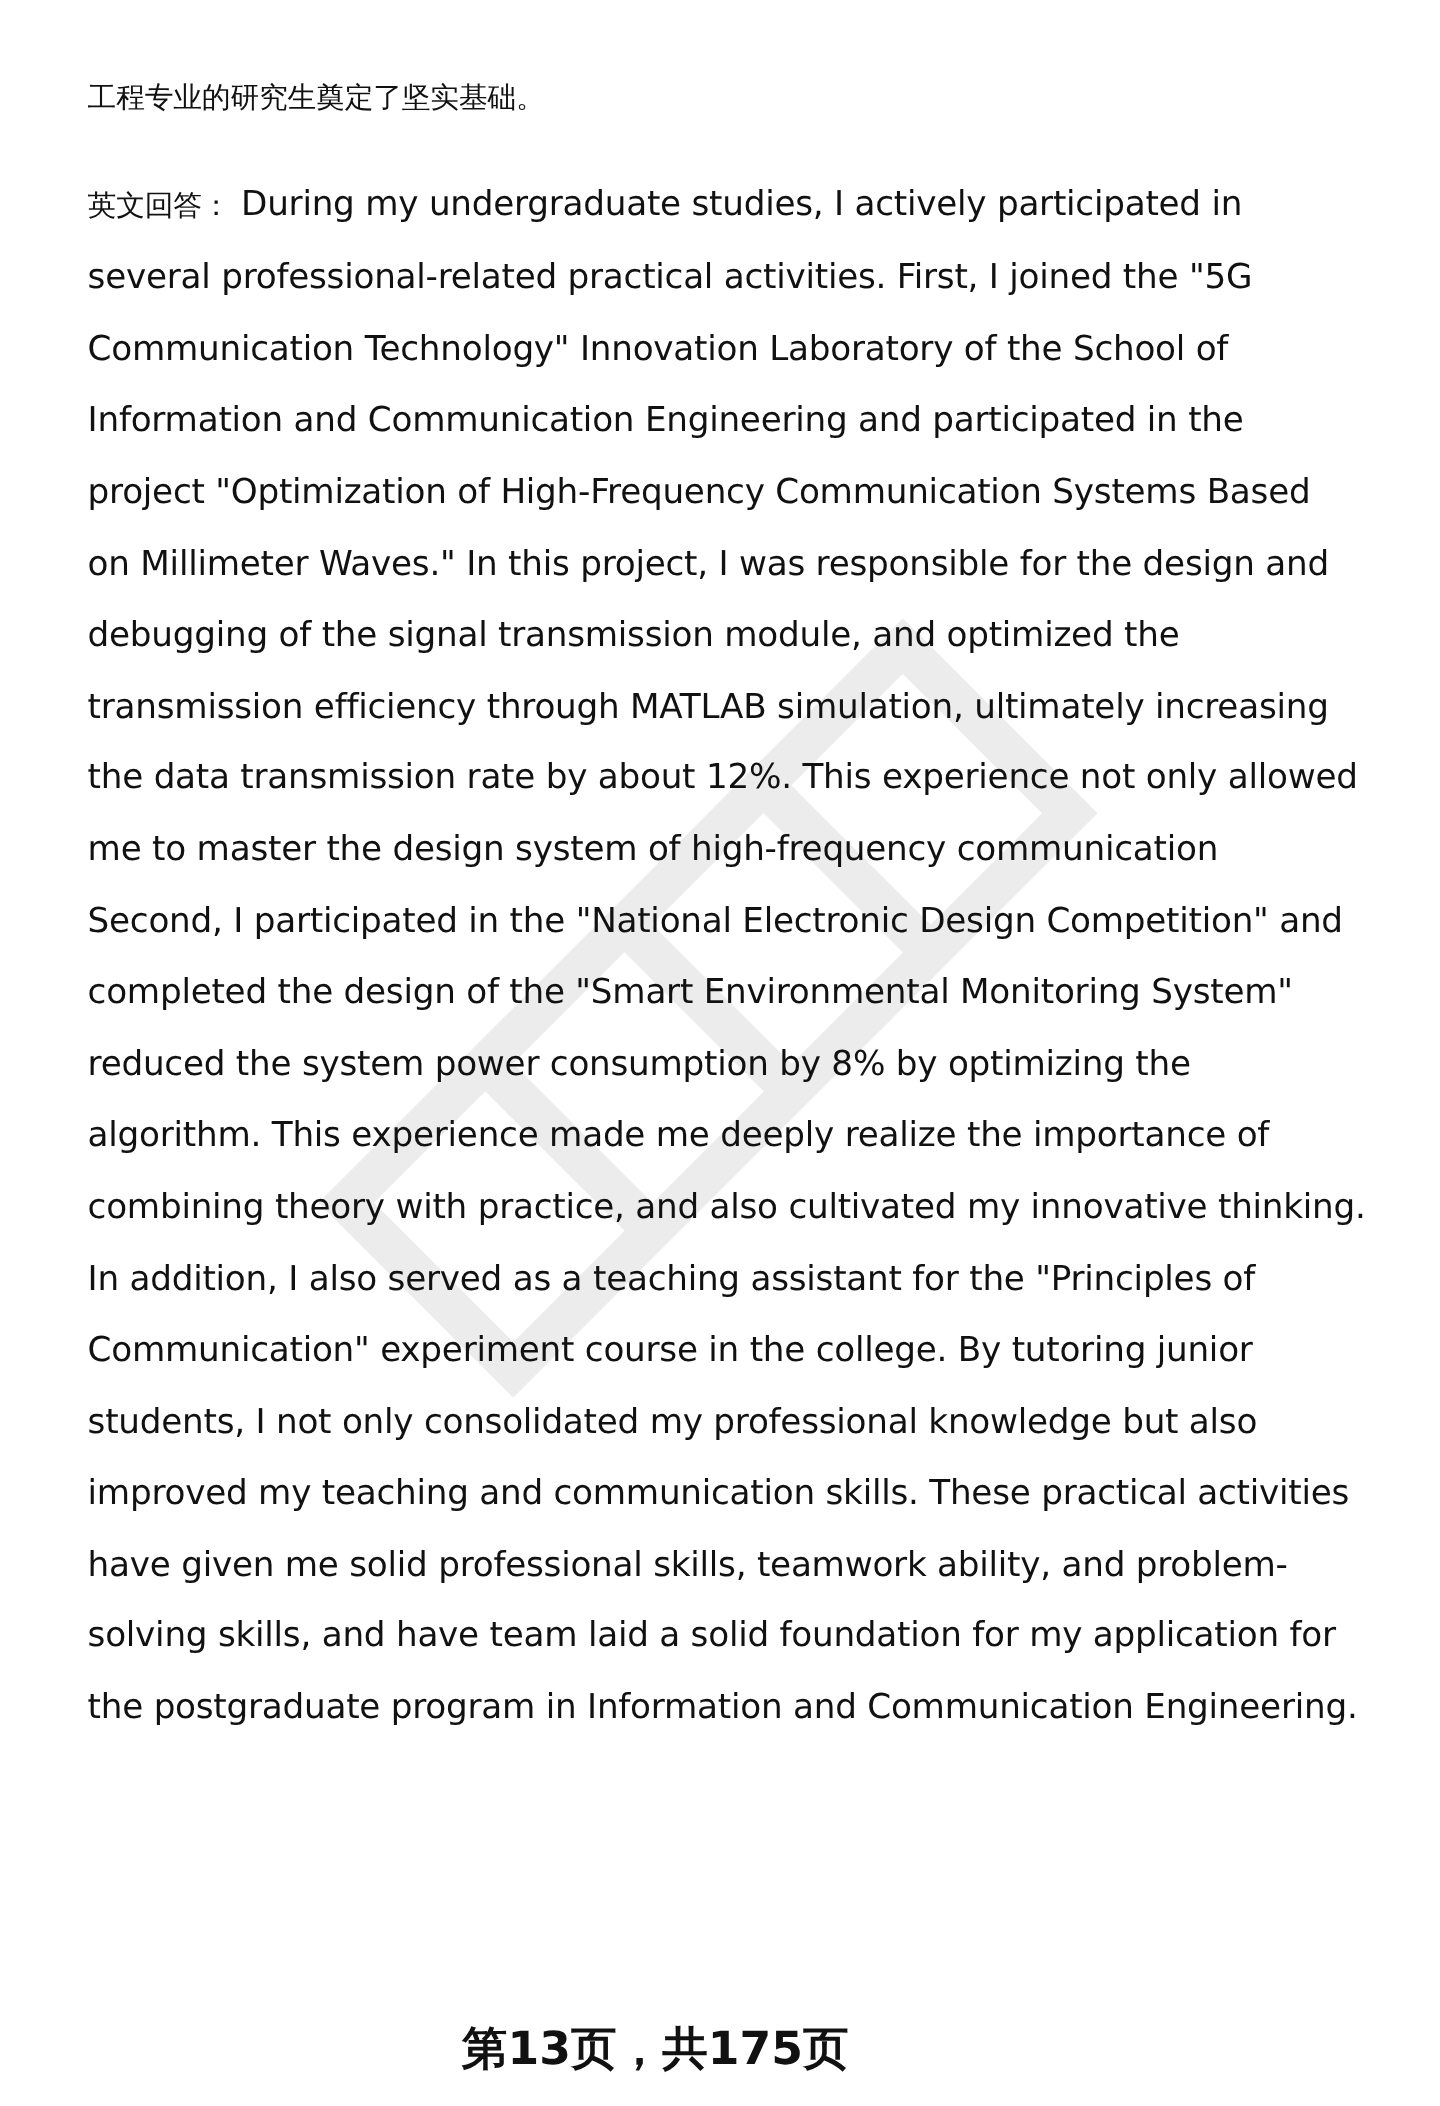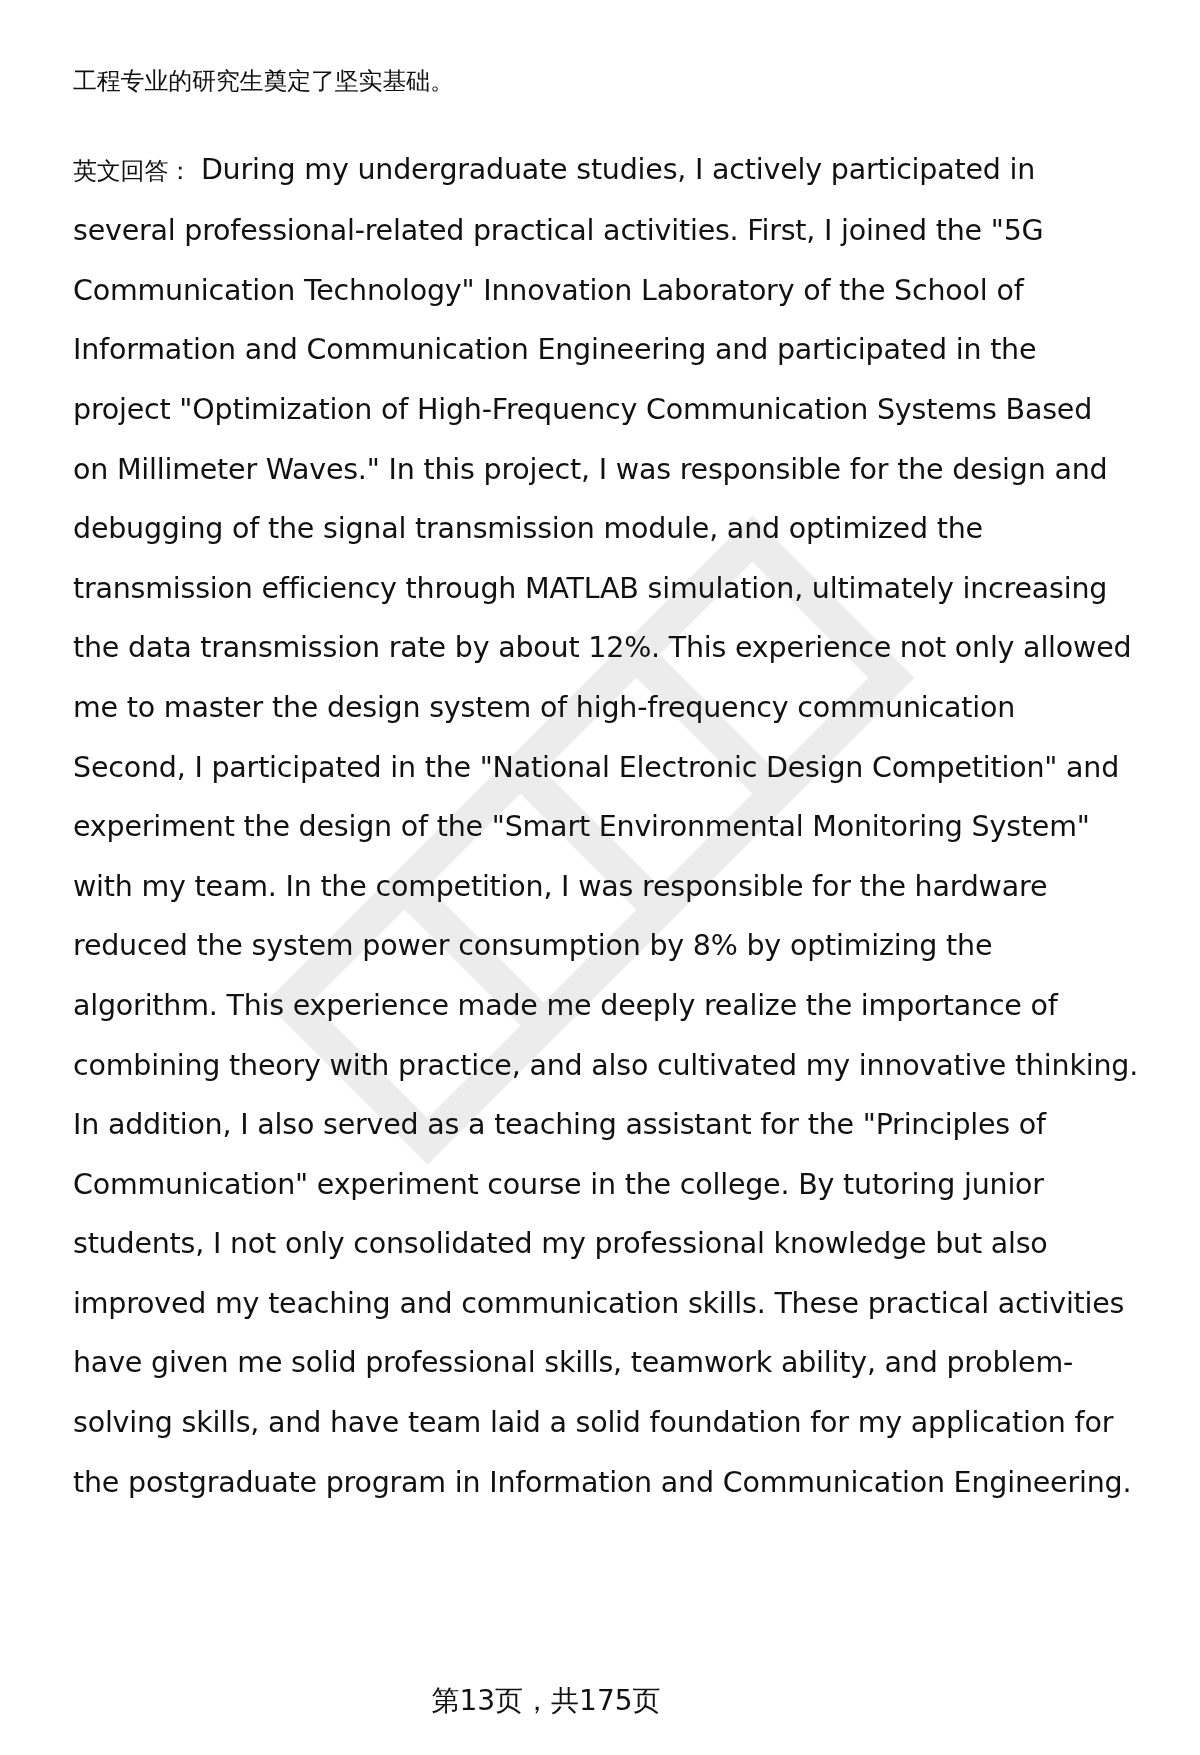--- a/index.html
+++ b/index.html
@@ -5,21 +5,21 @@
   html, body { margin: 0; padding: 0; background: #ffffff; }
   body { width: 1200px; height: 1755px; position: relative; overflow: hidden;
          font-family: "DejaVu Sans", "Liberation Sans", sans-serif; color: #111; }
   .watermark { position: absolute; left: 180px; top: 430px; width: 820px; height: 820px;
                pointer-events: none; opacity: 0.07; }
   .page { position: absolute; left: 73px; top: 52px; width: 1080px; }
   .line { font-size: 28.5px; line-height: 59.6px; white-space: nowrap; letter-spacing: -0.2px; }
   .cn { font-size: 24px; }
   .first { margin-bottom: 28px; }
   .footer { position: absolute; top: 1682px; left: 0; width: 1092px; text-align: center;
-            font-size: 28px; color: #111; }
+            font-size: 38px; color: #111; font-weight: bold; }
 </style>
 </head>
 <body>
 
 <svg class="watermark" viewBox="0 0 100 100">
   <g stroke="#000" stroke-width="4" fill="none" transform="rotate(-45 50 50)">
     <rect x="10" y="38" width="80" height="24"></rect>
     <line x1="30" y1="38" x2="30" y2="62"></line>
     <line x1="50" y1="38" x2="50" y2="62"></line>
     <line x1="70" y1="38" x2="70" y2="62"></line>
@@ -35,22 +35,21 @@
   <div class="line">several professional-related practical activities. First, I joined the "5G</div>
   <div class="line">Communication Technology" Innovation Laboratory of the School of</div>
   <div class="line">Information and Communication Engineering and participated in the</div>
   <div class="line">project "Optimization of High-Frequency Communication Systems Based</div>
   <div class="line">on Millimeter Waves." In this project, I was responsible for the design and</div>
   <div class="line">debugging of the signal transmission module, and optimized the</div>
   <div class="line">transmission efficiency through MATLAB simulation, ultimately increasing</div>
   <div class="line">the data transmission rate by about 12%. This experience not only allowed</div>
   <div class="line">me to master the design system of high-frequency communication</div>
   <div class="line">Second, I participated in the "National Electronic Design Competition" and</div>
-  <div class="line">experiment the design of the "Smart Environmental Monitoring System"</div>
-  <div class="line">with my team. In the competition, I was responsible for the hardware</div>
+  <div class="line">completed the design of the "Smart Environmental Monitoring System"</div>
   <div class="line">reduced the system power consumption by 8% by optimizing the</div>
   <div class="line">algorithm. This experience made me deeply realize the importance of</div>
   <div class="line">combining theory with practice, and also cultivated my innovative thinking.</div>
   <div class="line">In addition, I also served as a teaching assistant for the "Principles of</div>
   <div class="line">Communication" experiment course in the college. By tutoring junior</div>
   <div class="line">students, I not only consolidated my professional knowledge but also</div>
   <div class="line">improved my teaching and communication skills. These practical activities</div>
   <div class="line">have given me solid professional skills, teamwork ability, and problem-</div>
   <div class="line">solving skills, and have team laid a solid foundation for my application for</div>
   <div class="line">the postgraduate program in Information and Communication Engineering.</div>

